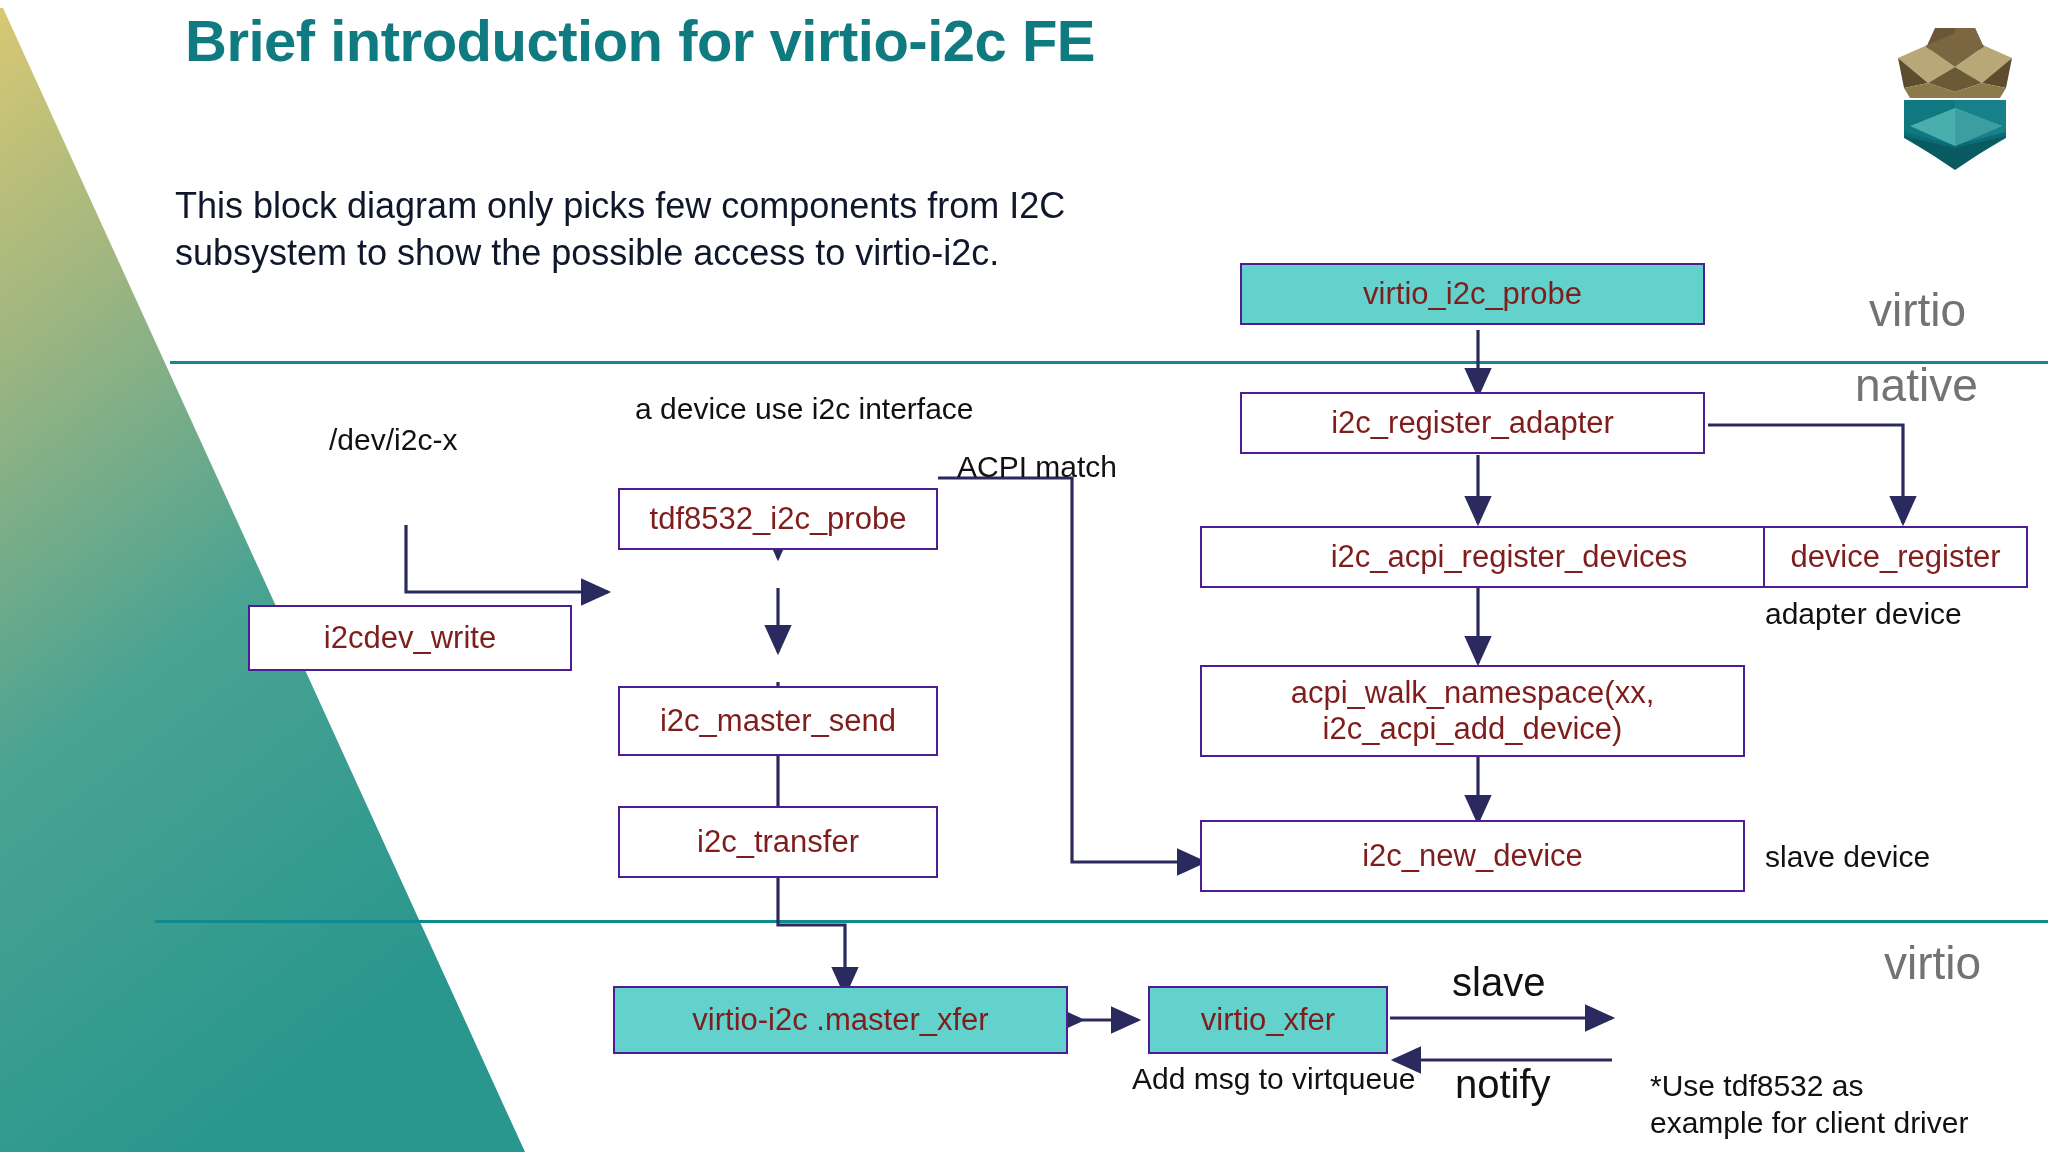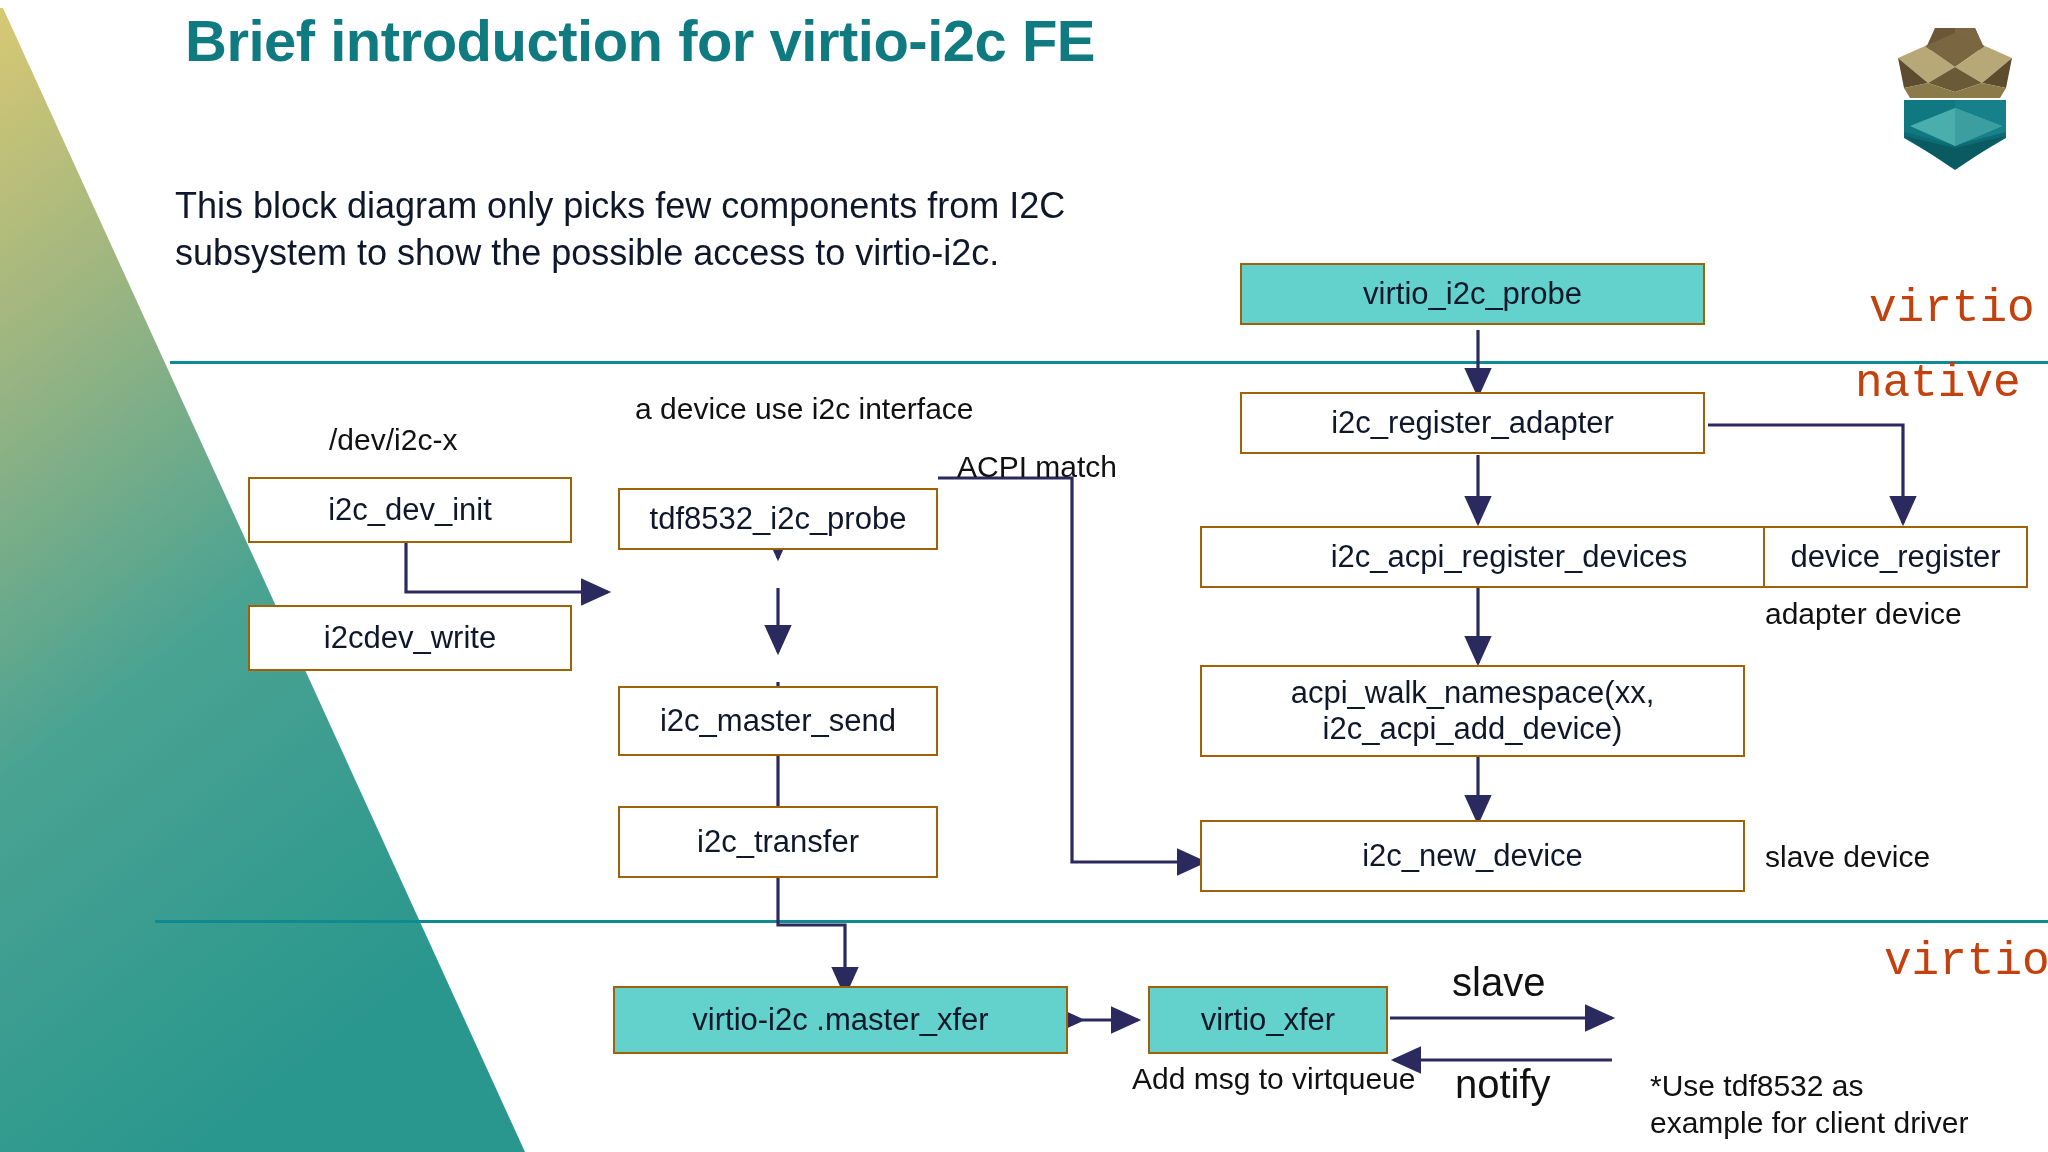--- a/index.html
+++ b/index.html
@@ -63,40 +63,39 @@
     height: 3px;
     background: #0f8a90;
   }
   #rule-top   { left: 170px; top: 361px;  width: 1878px; }
   #rule-bot   { left: 155px; top: 920px;  width: 1893px; }
 
   
   .zone-label {
     position: absolute;
     font-size: 46px;
-    color: #c2410c;
+    color: #737373;
     white-space: nowrap;
-    font-family: Liberation Mono, monospace;
   }
   #zone-virtio-top  { left: 1869px; top: 283px; }
   #zone-native      { left: 1855px; top: 358px; }
   #zone-virtio-bot  { left: 1884px; top: 936px; }
 
   
   .box {
     position: absolute;
     box-sizing: border-box;
-    border: 2px solid #a16207;
+    border: 2px solid #4c1d95;
     background: #ffffff;
     display: flex;
     align-items: center;
     justify-content: center;
     text-align: center;
     font-size: 31px;
-    color: #0f172a;
+    color: #7f1d1d;
     line-height: 1.15;
     padding: 2px 10px;
   }
   .box.teal { background: #64d2cc; }
 
   
   .caption {
     position: absolute;
     font-size: 30px;
     color: #111111;
@@ -191,21 +190,20 @@
       <path d="M1478,749 L1478,822" marker-end="url(#ah)"></path>
 
       <path d="M1082,1020 L1138,1020" marker-start="url(#ahs)" marker-end="url(#ah)"></path>
 
       <path d="M1390,1018 L1612,1018" marker-end="url(#ah)"></path>
 
       <path d="M1612,1060 L1394,1060" marker-end="url(#ah)"></path>
     </g>
   </svg>
 
-  <div class="box" style="left:248px;  top:477px;  width:324px; height:66px;">i2c_dev_init</div>
 
   <div class="box" style="left:248px;  top:605px;  width:324px; height:66px;">i2cdev_write</div>
 
   <div class="box" style="left:618px;  top:448px;  width:320px; height:62px;margin-top:40px;">tdf8532_i2c_probe</div>
 
 
   <div class="box" style="left:618px;  top:686px;  width:320px; height:70px;">i2c_master_send</div>
 
   <div class="box" style="left:618px;  top:806px;  width:320px; height:72px;">i2c_transfer</div>
 

